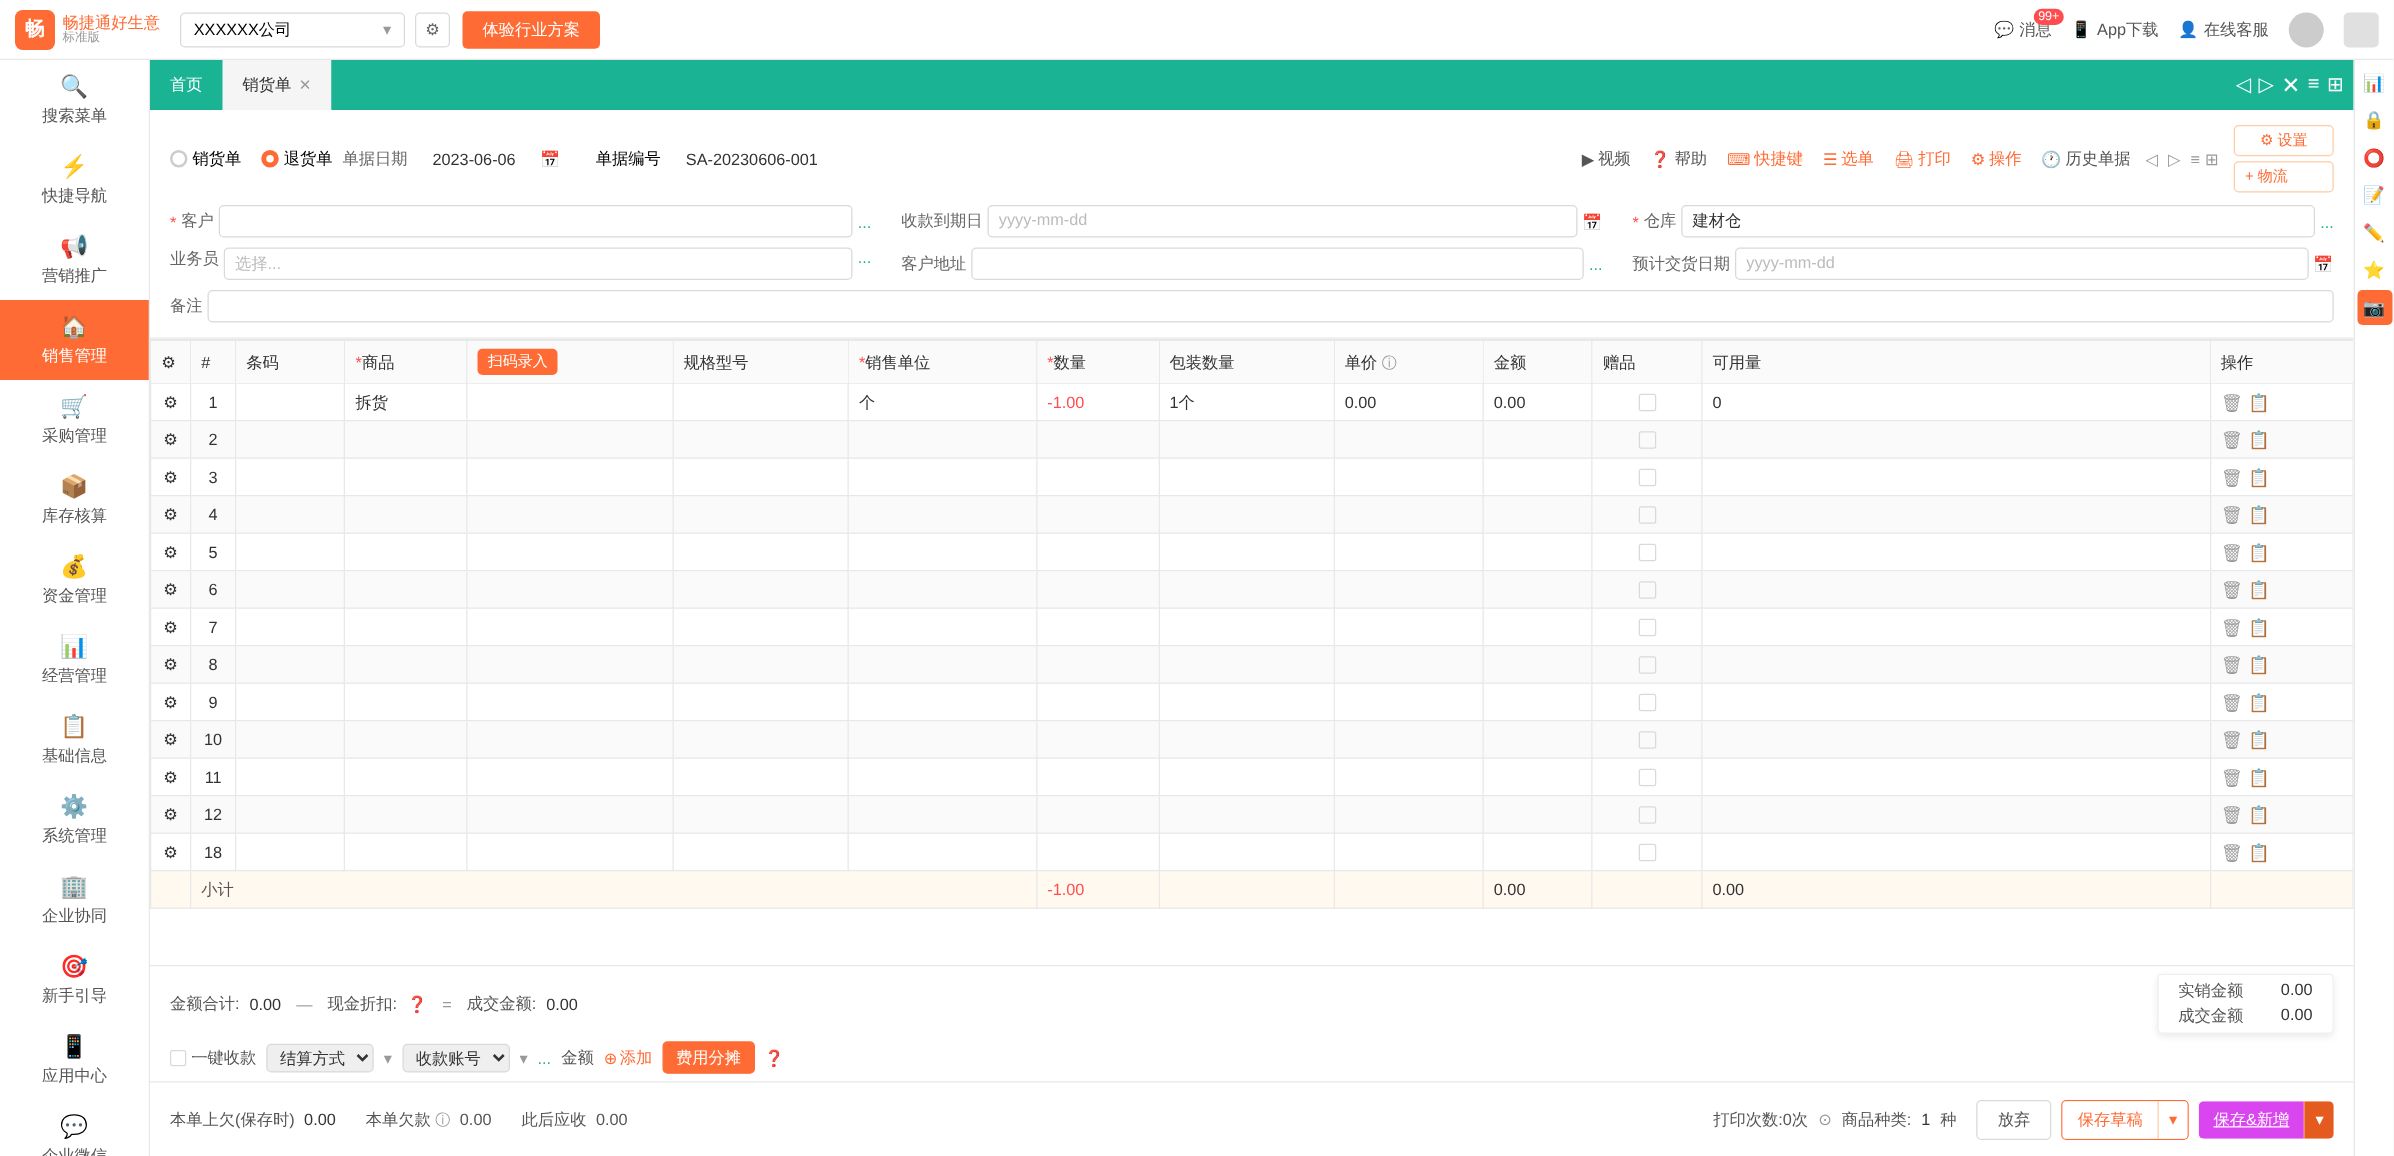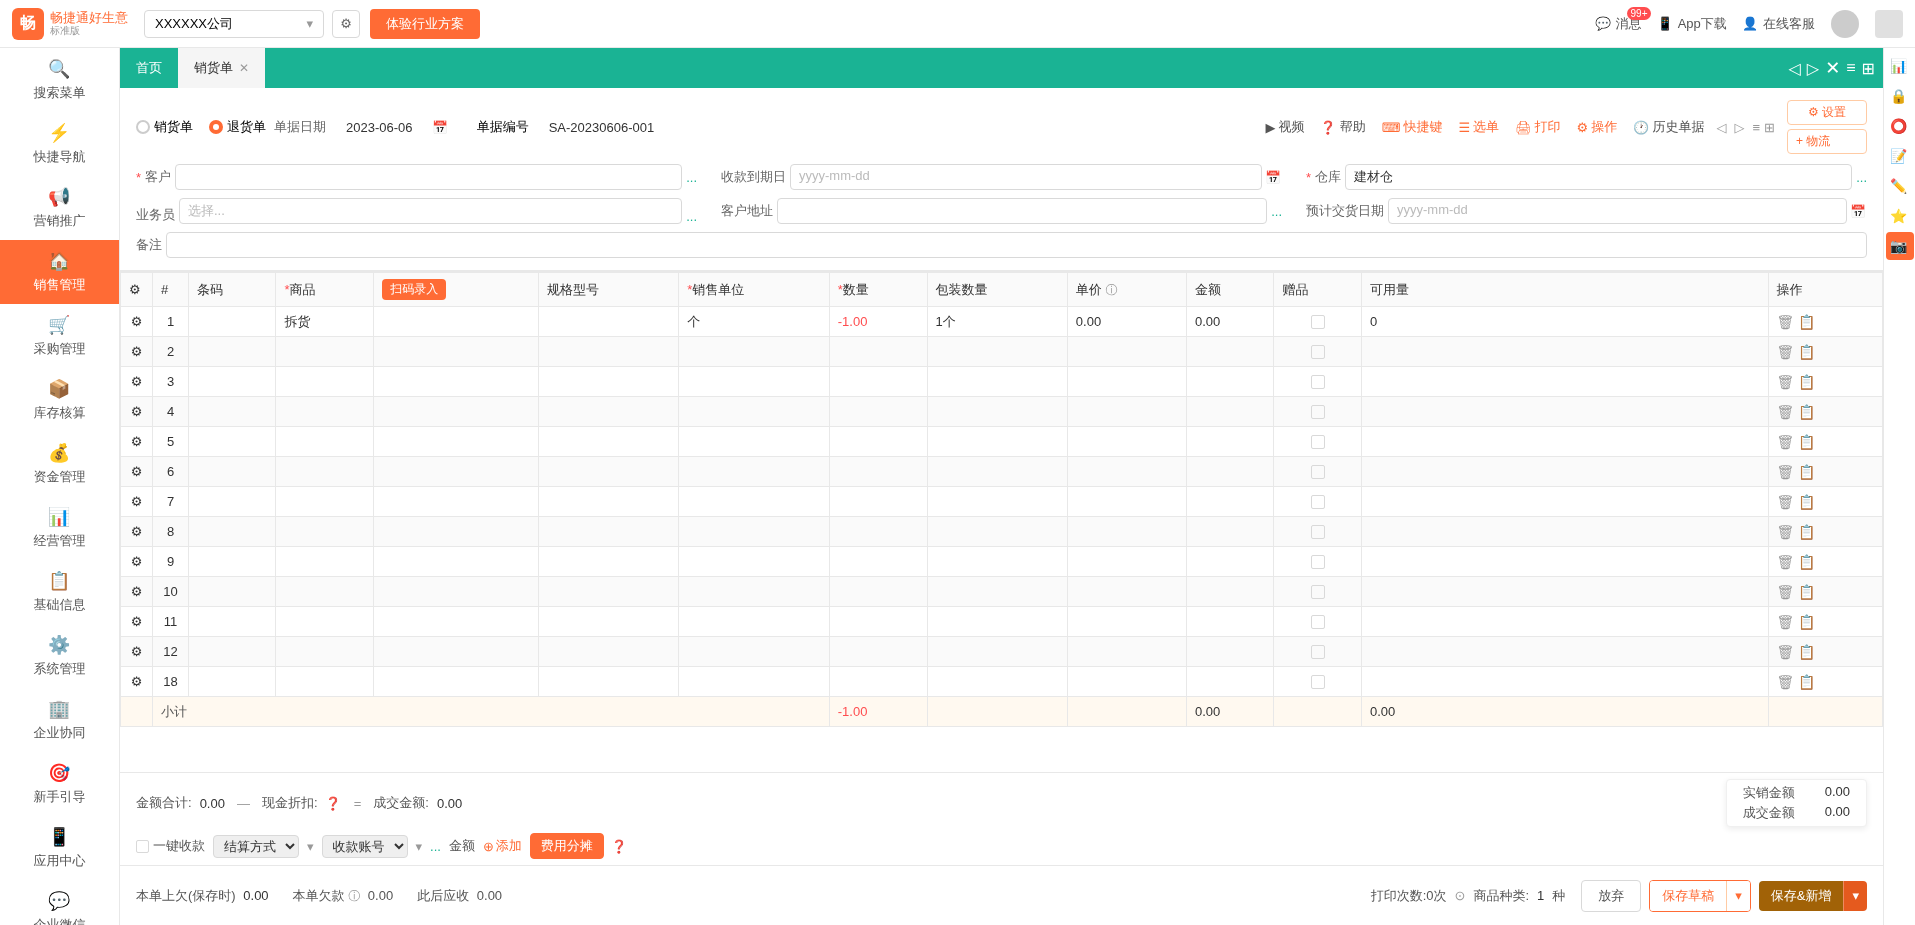--- a/index.html
+++ b/index.html
@@ -277,21 +277,21 @@
           <div style="flex:1; border:1px solid #d9d9d9; border-radius:4px; min-height:26px; padding:3px 8px; background:white; color:#bbb;">yyyy-mm-dd</div>
           <span style="color:#999; cursor:pointer;">📅</span>
         </div>
         <div style="display:flex; align-items:center; gap:4px;">
           <span style="color:#ff4d4f;">*</span>
           <span style="color:#666; white-space:nowrap;">仓库</span>
           <div style="flex:1; border:1px solid #d9d9d9; border-radius:4px; min-height:26px; padding:3px 8px; background:white; color:#333;">建材仓</div>
           <span style="color:#1ab394; cursor:pointer;">...</span>
         </div>
 
-        <div style="display:flex; align-items:flex-end; gap:4px;">
+        <div style="display:flex; align-items:flex-start; gap:4px;">
           <span style="color:#666; white-space:nowrap;">业务员</span>
           <div style="flex:1; border:1px solid #d9d9d9; border-radius:4px; min-height:26px; padding:3px 8px; background:white; color:#bbb;">选择...</div>
           <span style="color:#1ab394; cursor:pointer;">...</span>
         </div>
         <div style="display:flex; align-items:center; gap:4px;">
           <span style="color:#666; white-space:nowrap;">客户地址</span>
           <div style="flex:1; border:1px solid #d9d9d9; border-radius:4px; min-height:26px; padding:3px 8px; background:white;"></div>
           <span style="color:#1ab394; cursor:pointer;">...</span>
         </div>
         <div style="display:flex; align-items:center; gap:4px;">
@@ -745,21 +745,21 @@
         <span style="color:#333;">1</span>
         <span style="color:#555;">种</span>
       </div>
       <div class="footer-right">
         <button class="btn-discard">放弃</button>
         <div style="display:flex; border:1px solid #ff6b35; border-radius:4px; overflow:hidden;">
           <button style="background:white; color:#ff6b35; border:none; padding:6px 12px; cursor:pointer; font-size:13px;">保存草稿</button>
           <button style="background:white; color:#ff6b35; border:none; border-left:1px solid #ffcba4; padding:6px 8px; cursor:pointer;">▾</button>
         </div>
         <div style="display:flex; border-radius:4px; overflow:hidden;">
-          <button style="background:#a16207; color:white; border:none; padding:6px 12px; cursor:pointer; font-size:13px;">保存&amp;新增</button>
+          <button style="background:#d946ef; color:white; border:none; padding:6px 12px; cursor:pointer; font-size:13px;text-decoration:underline;">保存&amp;新增</button>
           <button style="background:#e55a1e; color:white; border:none; padding:6px 8px; cursor:pointer; border-left:1px solid rgba(255,255,255,0.3);">▾</button>
         </div>
       </div>
     </div>
   </div>
 
   <div class="right-sidebar">
     <div class="right-sidebar-icon">📊</div>
     <div class="right-sidebar-icon">🔒</div>
     <div class="right-sidebar-icon">⭕</div>

